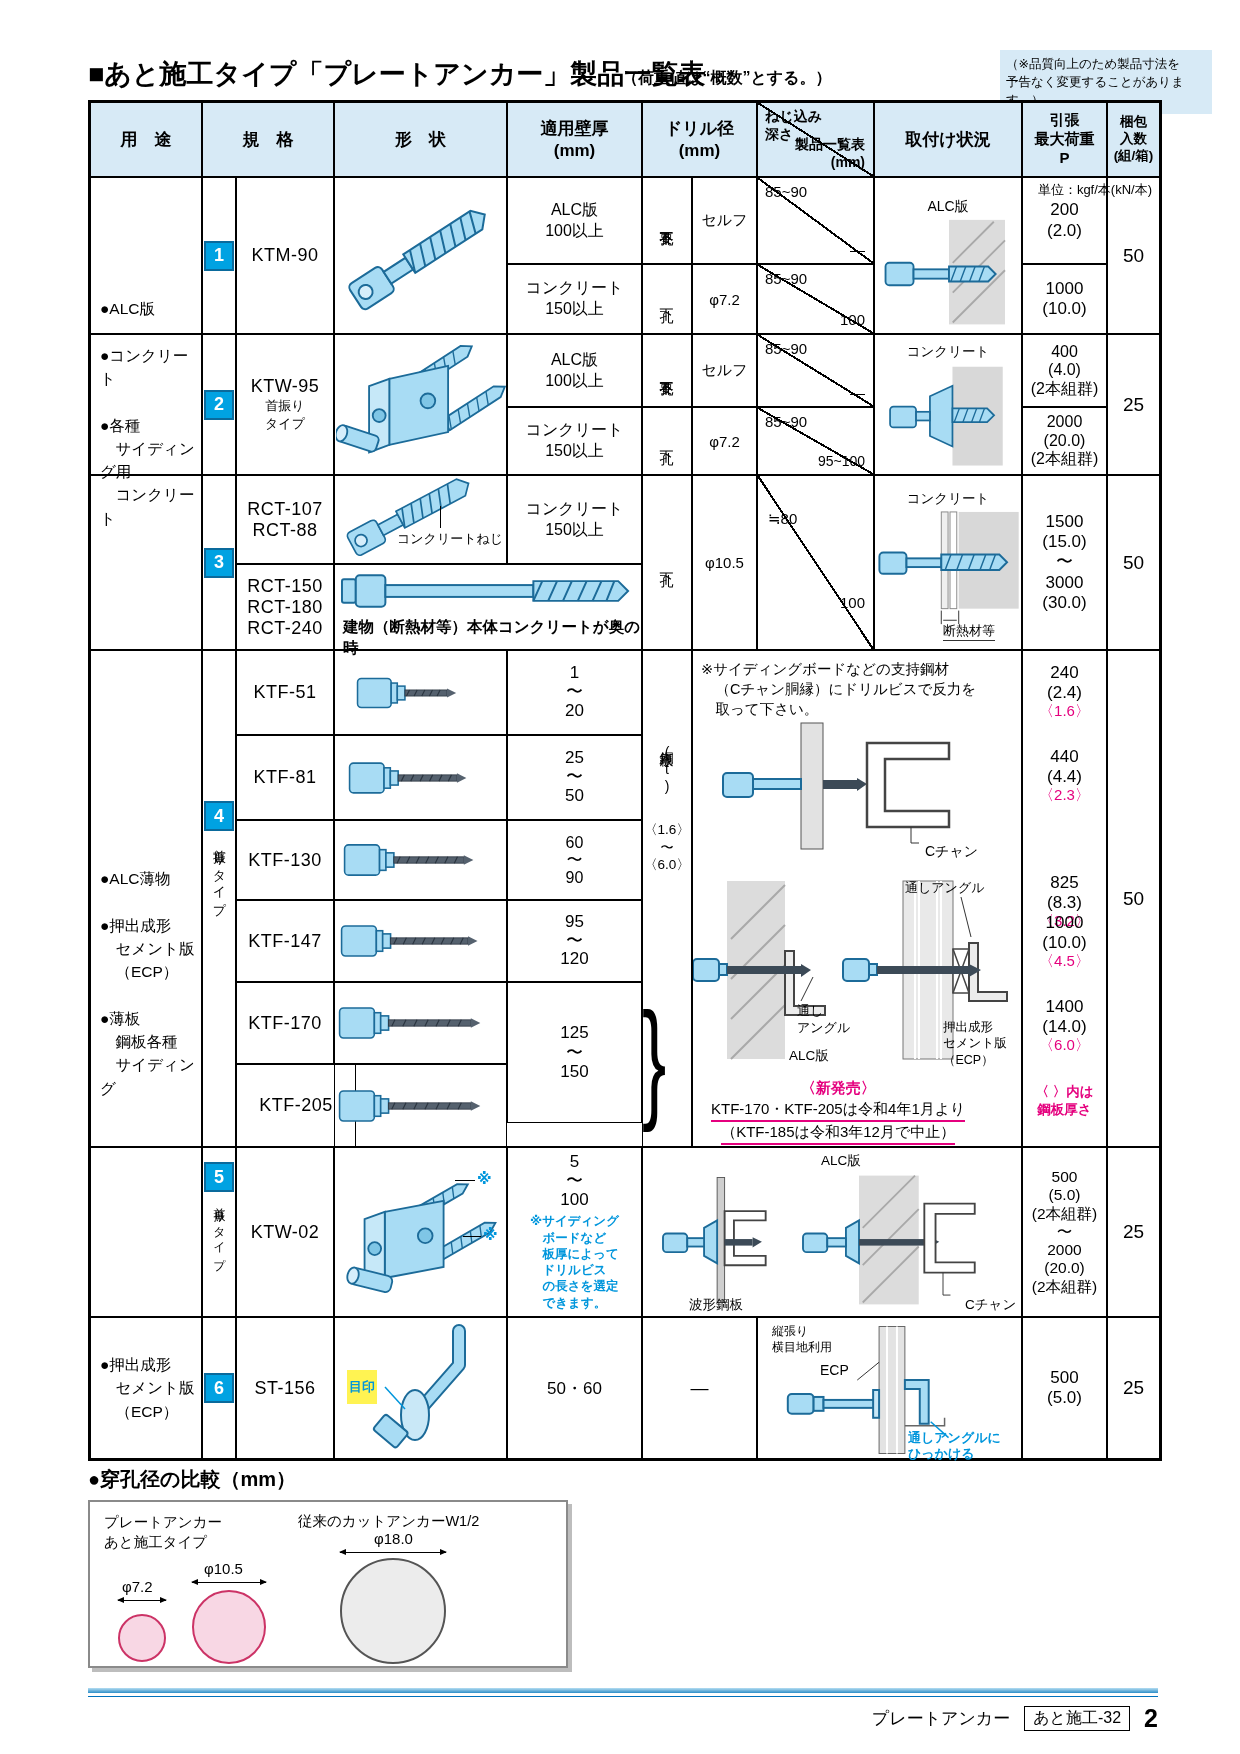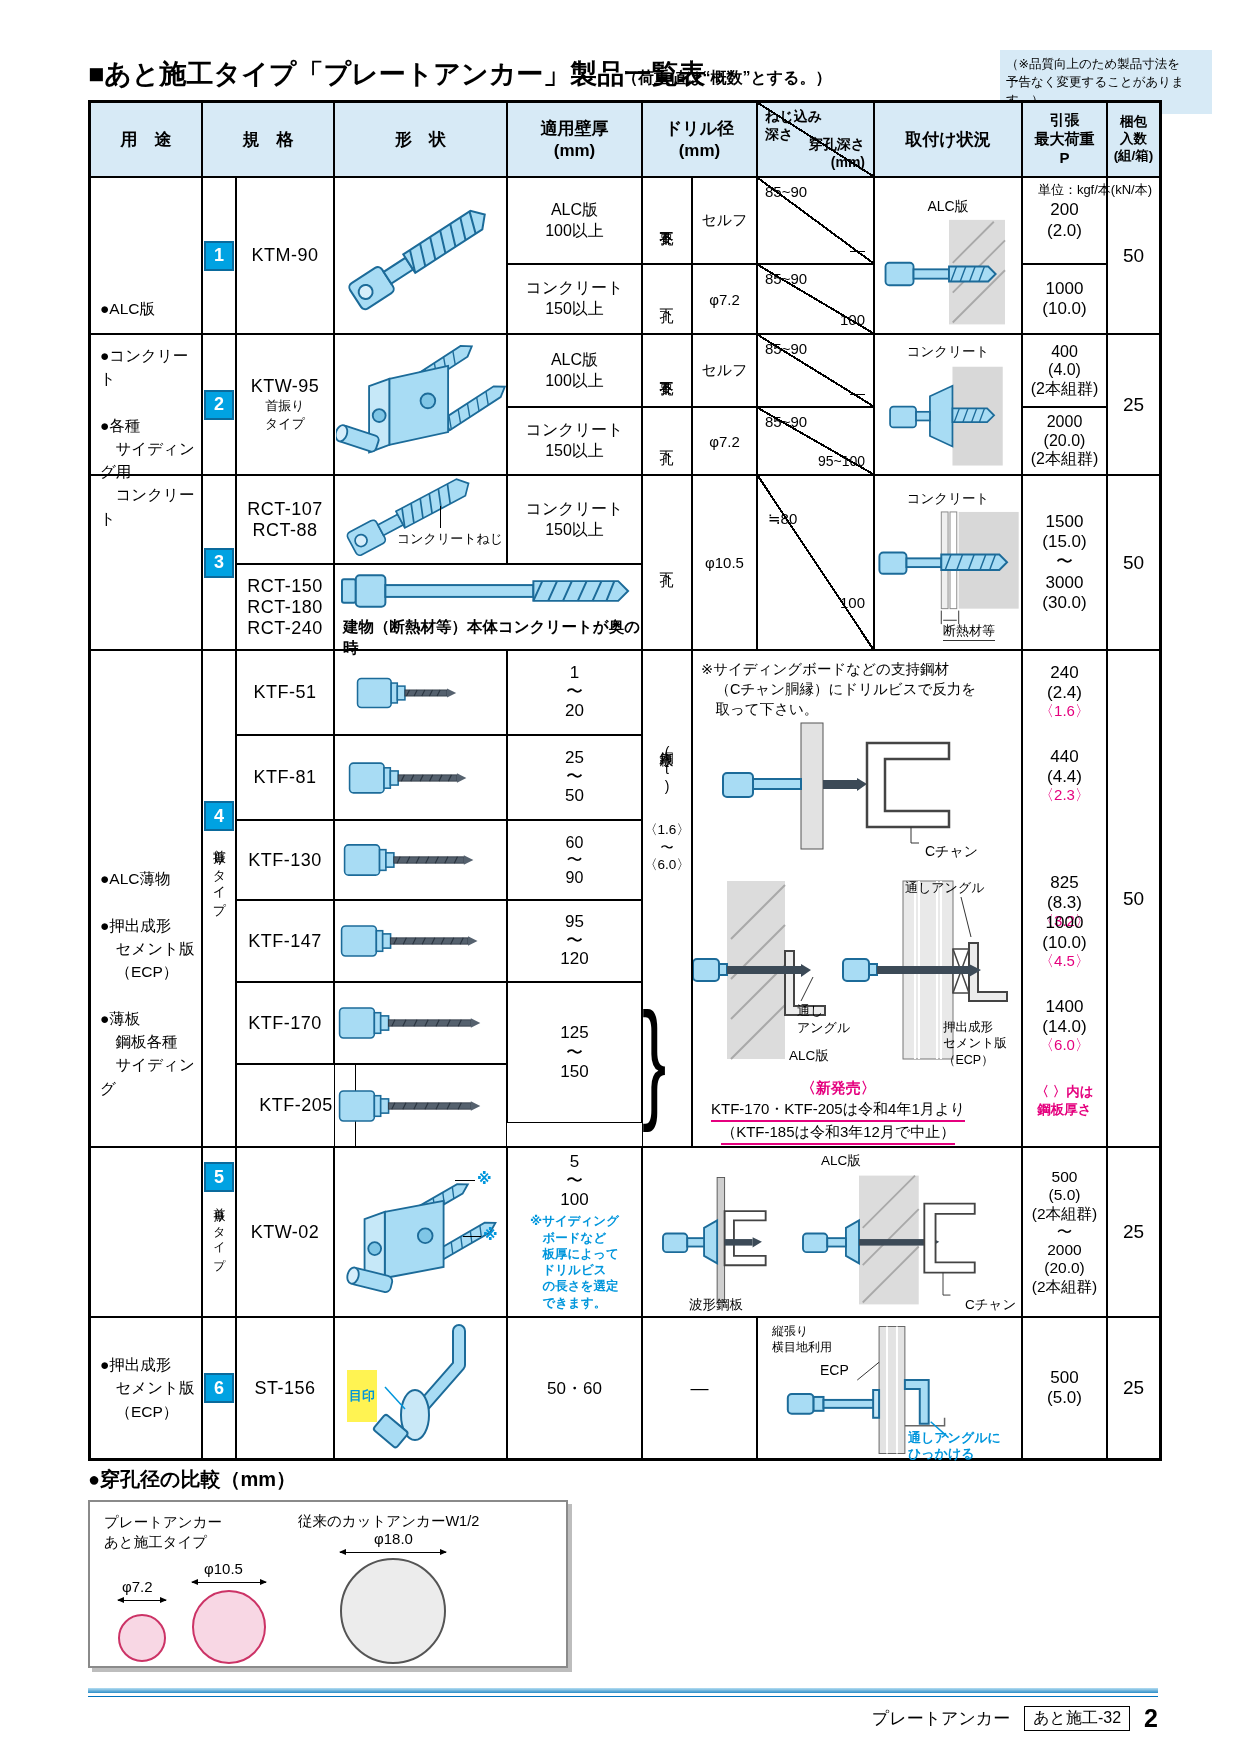--- a/index.html
+++ b/index.html
@@ -47,21 +47,21 @@
     <div class="c cc hdr pre" style="left:0;top:0;width:112px;height:75px;">用　途</div>
     <div class="c cc hdr pre" style="left:112px;top:0;width:132px;height:75px;">規　格</div>
     <div class="c cc hdr pre" style="left:244px;top:0;width:173px;height:75px;">形　状</div>
     <div class="c cc hdr pre" style="left:417px;top:0;width:135px;height:75px;">適用壁厚
 (mm)</div>
     <div class="c cc hdr pre" style="left:552px;top:0;width:115px;height:75px;">ドリル径
 (mm)</div>
     <div class="c hdr diag" style="left:667px;top:0;width:117px;height:75px;">
       <span class="tl pre" style="font-size:14px;">ねじ込み
 深さ</span>
-      <span class="br pre" style="font-size:14px;">穿孔深さ
+      <span class="br pre" style="font-size:14px;">製品一覧表
 (mm)</span>
     </div>
     <div class="c cc hdr" style="left:784px;top:0;width:148px;height:75px;">取付け状況</div>
     <div class="c cc hdr pre" style="left:932px;top:0;width:85px;height:75px;font-size:15px;">引張
 最大荷重
 P</div>
     <div class="c cc hdr pre" style="left:1017px;top:0;width:53px;height:75px;font-size:13.5px;">梱包
 入数
 (組/箱)</div>
 
@@ -293,21 +293,21 @@
       <div class="relbox">
         <svg width="160" height="135" viewBox="0 0 160 135" style="position:absolute;left:6px;top:3px;">
           <path d="M118 10 v34 L76 92" stroke="#1c6b99" stroke-width="14" fill="none" stroke-linejoin="round" stroke-linecap="round"></path>
           <path d="M118 10 v34 L76 92" stroke="#a8dcf4" stroke-width="10" fill="none" stroke-linejoin="round" stroke-linecap="round"></path>
           <ellipse cx="74" cy="94" rx="14" ry="25" fill="#c9e8f7" stroke="#1c6b99" stroke-width="2"></ellipse>
           <g transform="rotate(40 52 112)">
               <rect x="34" y="102" width="30" height="20" rx="3" fill="#a8dcf4" stroke="#1c6b99" stroke-width="2"></rect>
             </g>
           <path d="M44 66 L64 88" stroke="#0096dc" stroke-width="1.5"></path>
         </svg>
-        <div class="abs bluenote" style="left:12px;top:52px;font-size:13px;background:#fff352;padding:17px 2px;font-weight:bold;">目印</div>
+        <div class="abs bluenote" style="left:12px;top:52px;font-size:13px;background:#fff352;padding:8px 2px;font-weight:bold;">目印</div>
       </div>
     </div>
 
     <div class="c cc pre" style="left:417px;top:75px;width:135px;height:87px;font-size:16px;">ALC版
 100以上</div>
     <div class="c cc pre" style="left:417px;top:162px;width:135px;height:70px;font-size:16px;">コンクリート
 150以上</div>
     <div class="c cc pre" style="left:417px;top:232px;width:135px;height:73px;font-size:16px;">ALC版
 100以上</div>
     <div class="c cc pre" style="left:417px;top:305px;width:135px;height:68px;font-size:16px;">コンクリート

